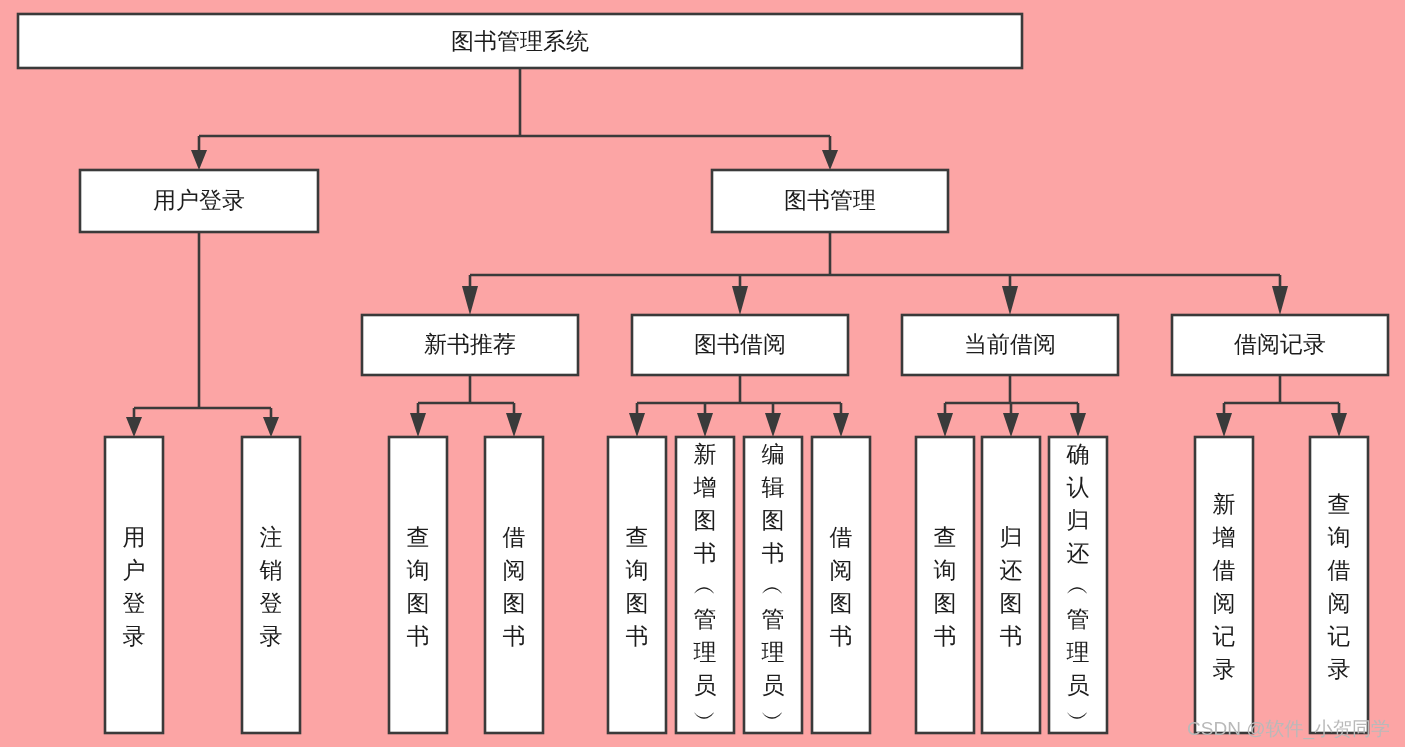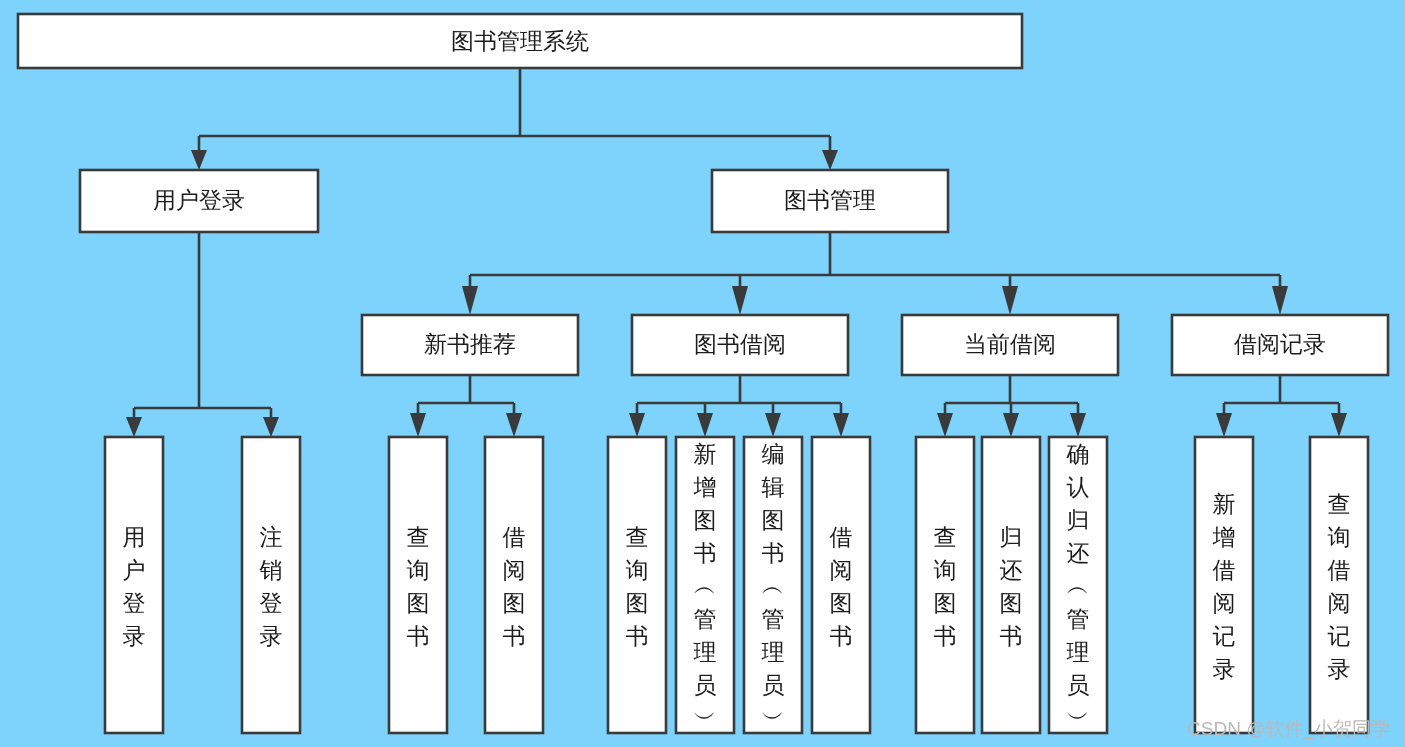--- a/index.html
+++ b/index.html
@@ -8,21 +8,21 @@
     padding: 0;
     background: #ffffff;
   }
   body {
     font-family: "Liberation Sans", "DejaVu Sans", sans-serif;
   }
   #diagram-root {
     position: relative;
     width: 1405px;
     height: 747px;
-    background: #7dd3fc;
+    background: #fca5a5;
     overflow: hidden;
   }
   svg.diagram-canvas {
     position: absolute;
     top: 0;
     left: 0;
     width: 1405px;
     height: 747px;
     display: block;
   }

